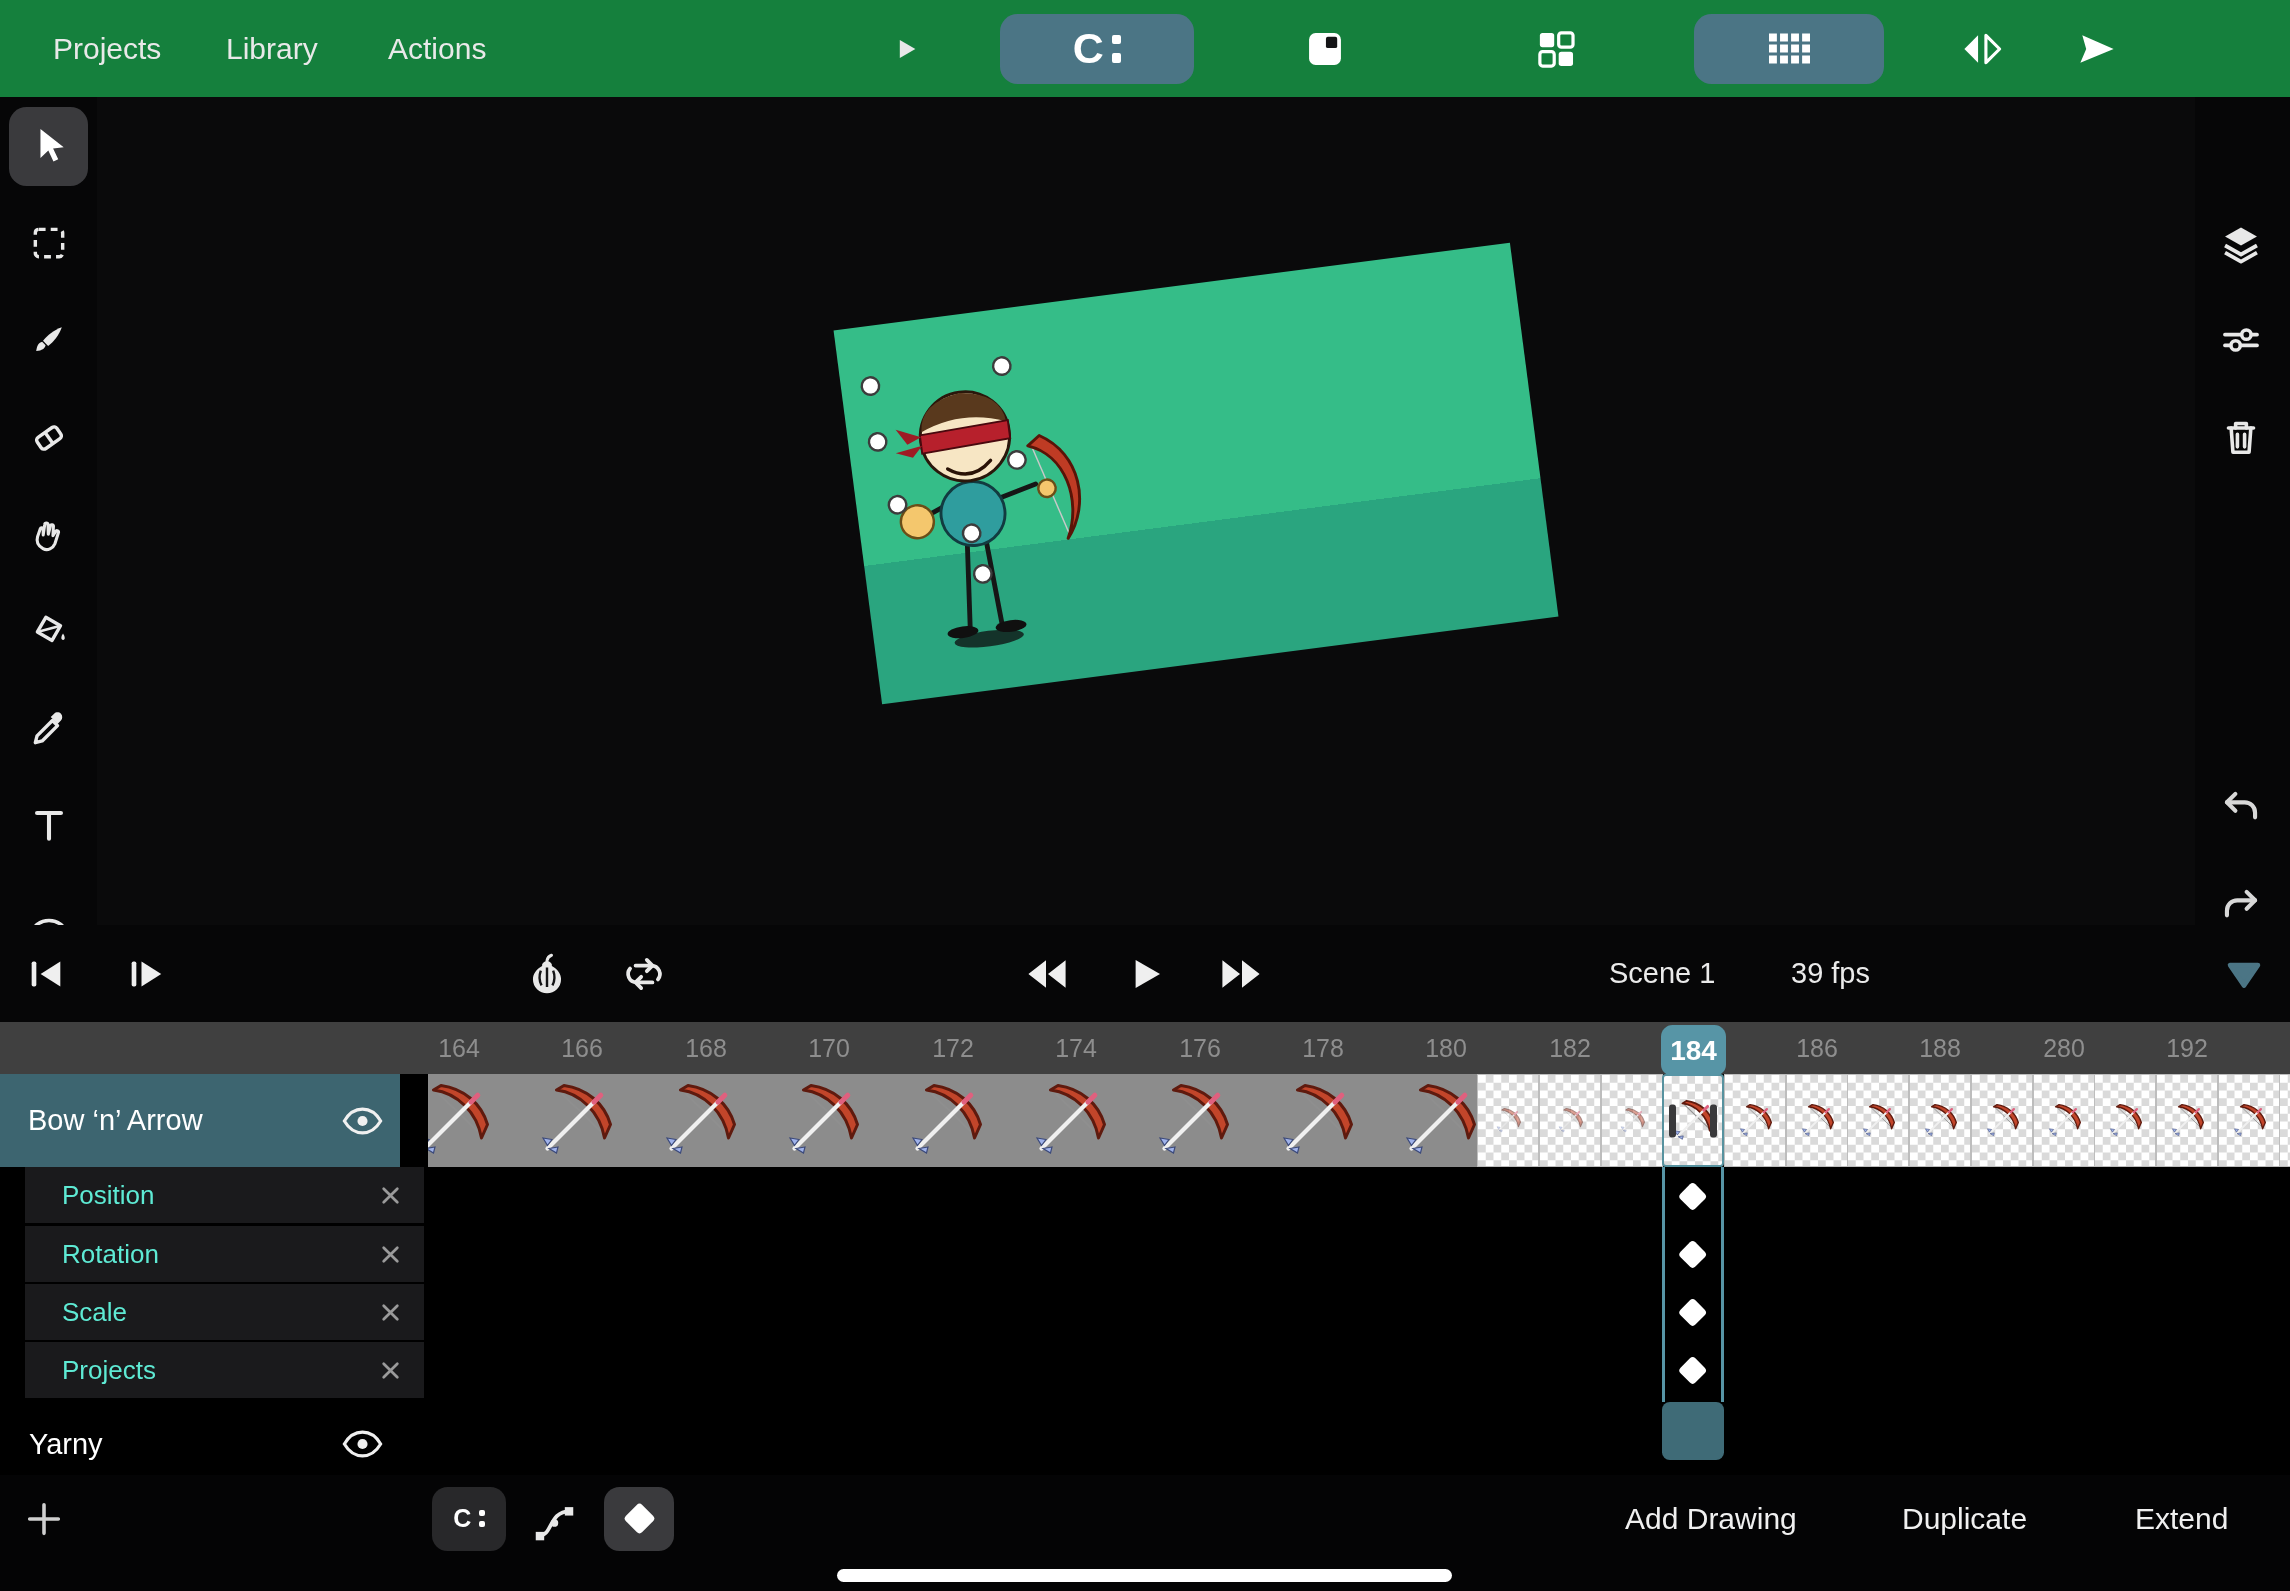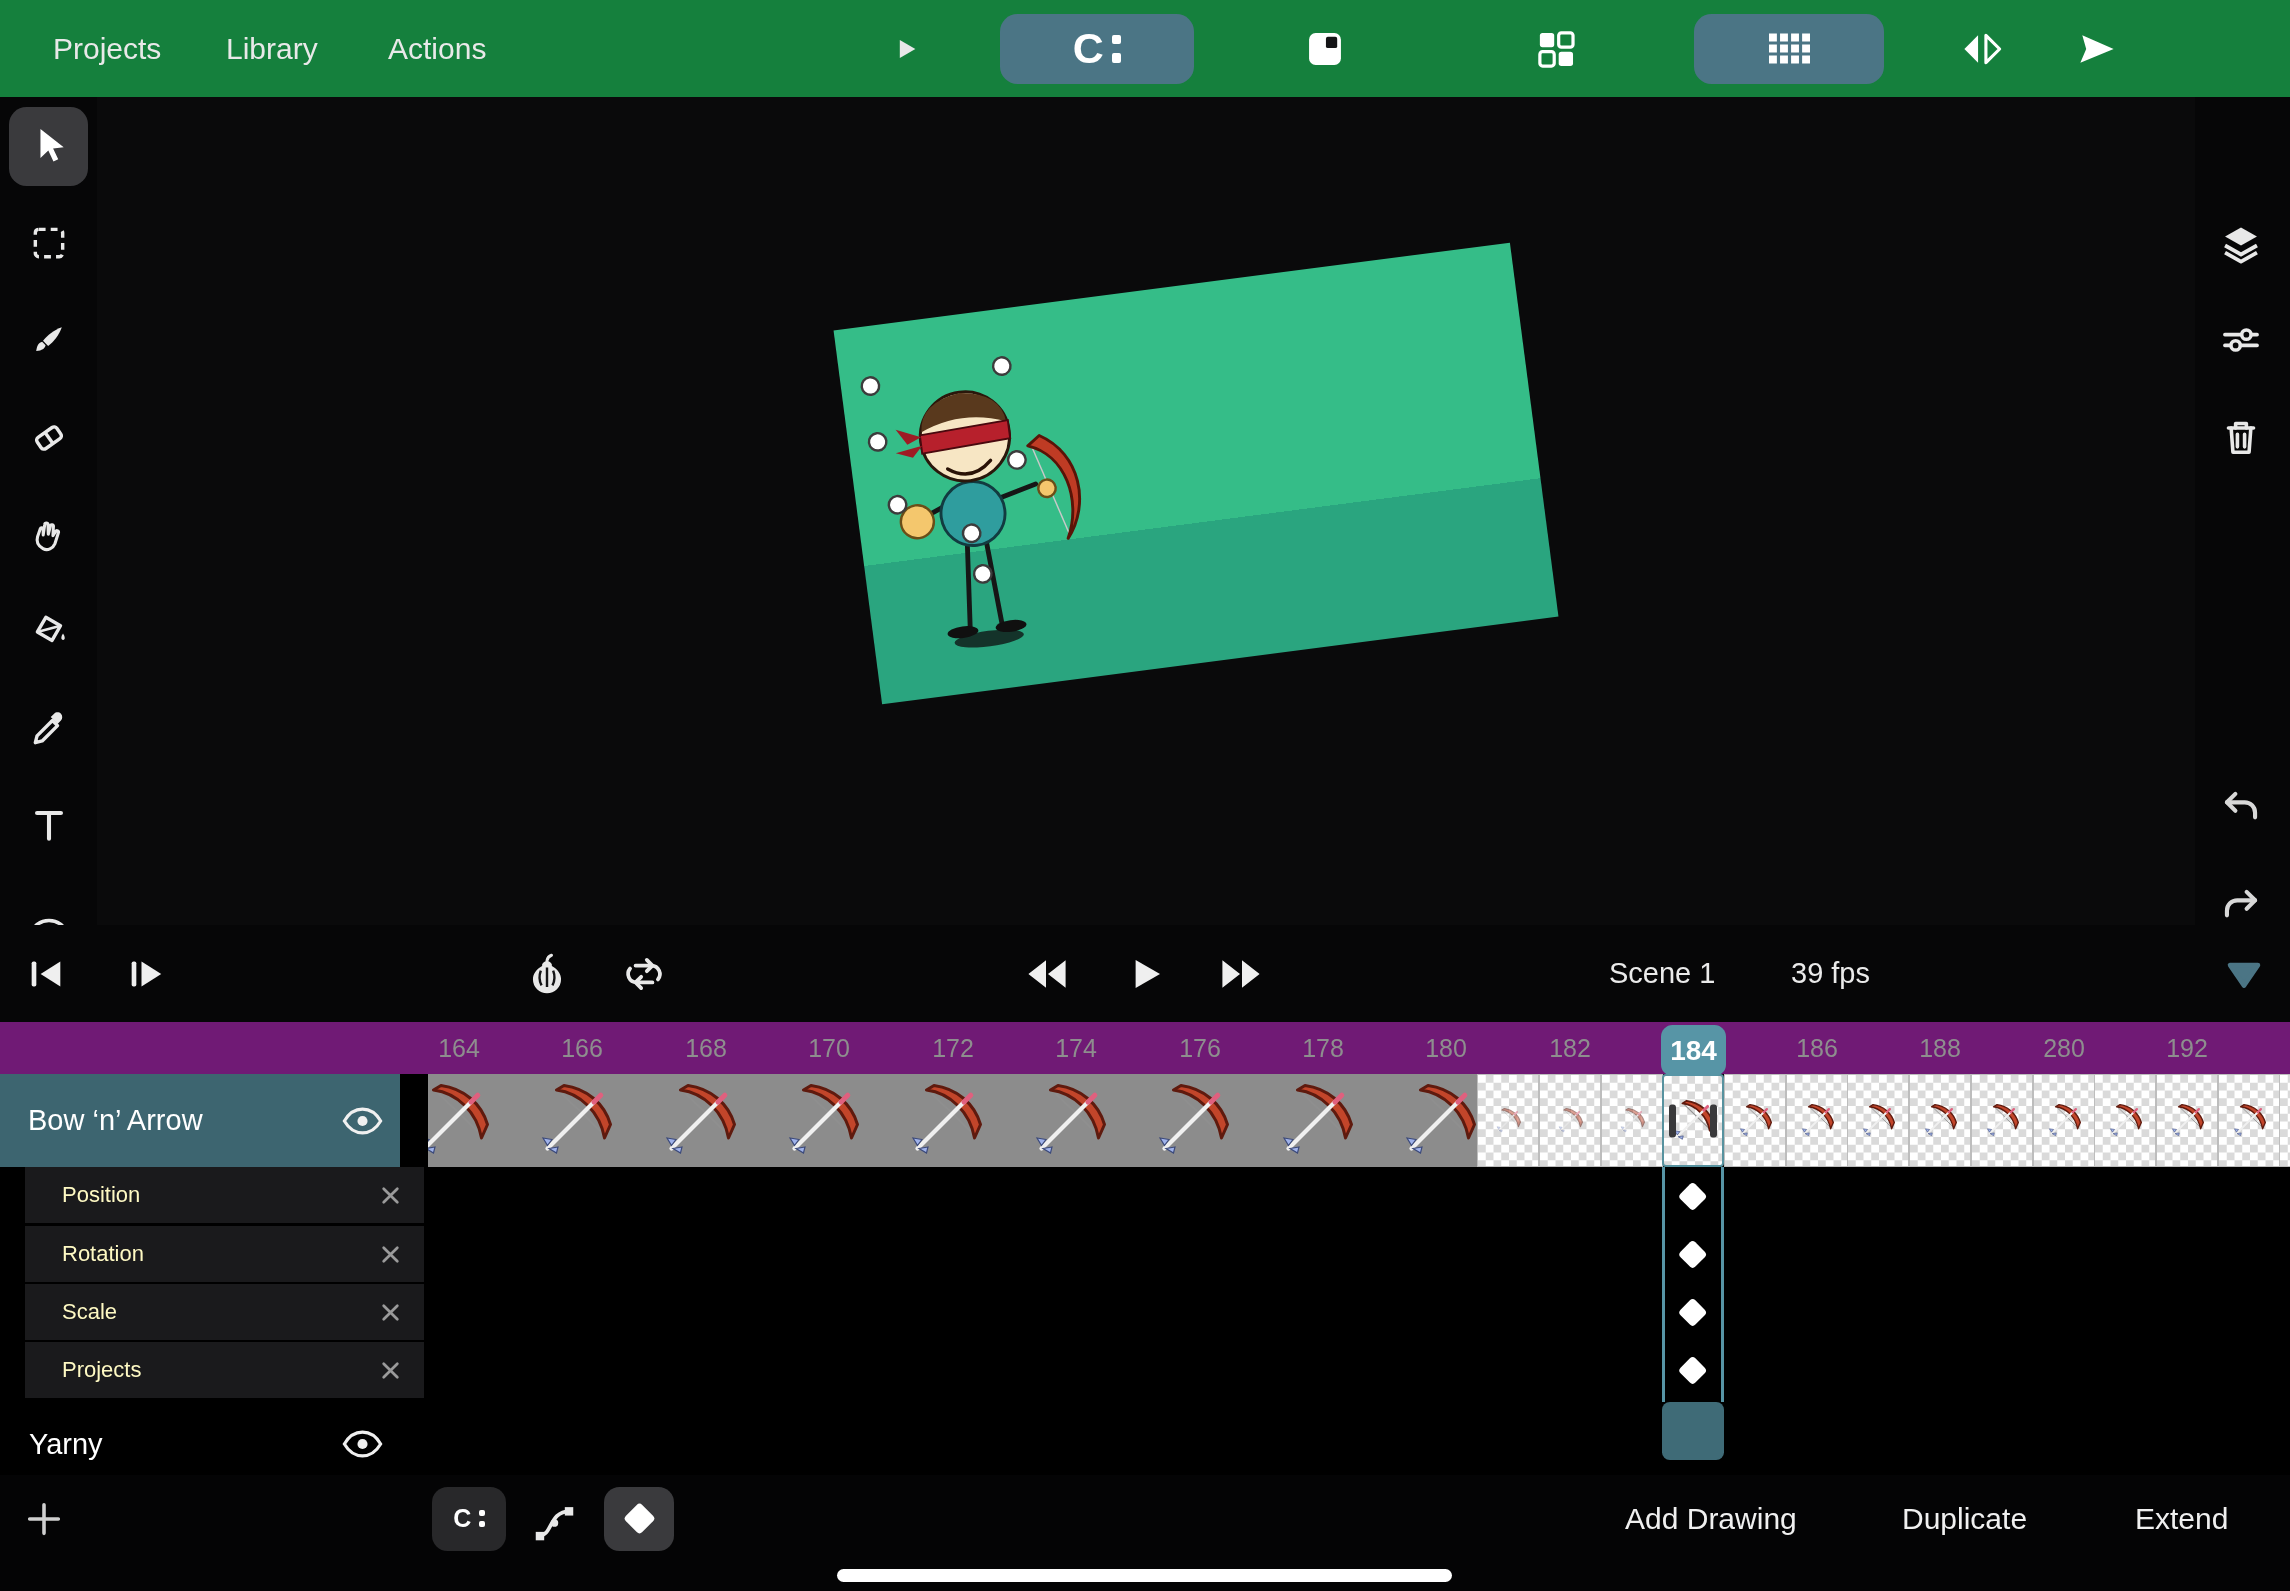--- a/index.html
+++ b/index.html
@@ -31,42 +31,42 @@
   #rrail{position:absolute;left:2195px;top:97px;width:95px;height:828px;background:#060607;z-index:15}
   .rtool{position:absolute;left:46px;transform:translate(-50%,-50%)}
   #recbtn{width:56px;height:56px;border-radius:50%;background:#e23845}
 
   
   #transport{position:absolute;left:0;top:925px;width:2290px;height:97px;background:#060607}
   .trico{position:absolute;top:49px;transform:translate(-50%,-50%)}
   .trtext{position:absolute;top:0;height:97px;display:flex;align-items:center;font-size:29px;color:#eaeaea}
 
   
-  #ruler{position:absolute;left:0;top:1022px;width:2290px;height:52px;background:#701a75}
+  #ruler{position:absolute;left:0;top:1022px;width:2290px;height:52px;background:#404040}
   .rnum{position:absolute;top:11.6px;text-align:center;font-size:25px;color:#8e8e8e}
   #badge{position:absolute;top:1025px;width:65px;height:51px;background:#5795a6;border-radius:11.6px;display:flex;align-items:center;justify-content:center;font-size:28px;font-weight:700;color:#fff;z-index:9}
   #strip{position:absolute;left:0;top:1074px;width:2290px;height:93px;overflow:hidden}
   #grayblock{position:absolute;left:428px;top:0;width:1050px;height:93px;background:#8c8c8c;overflow:hidden}
   .bow{position:absolute}
   .cell{position:absolute;top:0;width:62px;height:93px;border:1px solid #bdbdbd;display:flex;align-items:center;justify-content:center}
   .checker{background:conic-gradient(#dadada 0 25%,#fff 0 50%,#dadada 0 75%,#fff 0) 0 0/15.5px 15.5px #fff}
   .cell.current{border:2.9px solid #57929f;border-radius:3.9px;z-index:5}
   .bowsm{width:33px;height:33px}
   .bowmd{width:41px;height:41px}
   .faint{width:25px;height:25px;opacity:.5}
   .hbar{position:absolute;top:50%;transform:translateY(-50%);width:6.8px;height:33px;background:#39393b;border-radius:2.9px}
   .hbar.l{left:4.9px}.hbar.r{right:4.9px}
 
   #trackhead{position:absolute;left:0;top:1074px;width:400px;height:93px;background:#3d6570;display:flex;align-items:center;z-index:6}
   #trackhead .tname{font-size:29px;color:#fff;margin-left:28px}
   .eyeico{position:absolute;left:342px;top:50%;transform:translateY(-50%)}
 
   #proprows{position:absolute;left:0;top:0;width:2290px;height:0;z-index:4}
   .prow{position:absolute;left:25px;width:399px;height:56px;background:#1a1a1c;display:flex;align-items:center;padding-left:37px}
-  .plabel{font-size:22px;color:#fef9c3}
+  .plabel{font-size:26px;color:#5eead4}
   .xicon{position:absolute;right:21.3px;width:25px;height:25px}
 
   #yarnyrow{position:absolute;left:0;top:1412px;width:424px;height:64px;display:flex;align-items:center;z-index:6}
   #yarnyrow .tname{font-size:29px;color:#fff;margin-left:29px}
 
   #playhead{position:absolute;left:0;top:0;width:2290px;height:0;z-index:8}
   .vline{position:absolute;top:1167px;width:2.9px;height:235px;background:#5795a6}
   .pblock{position:absolute;top:1402px;width:62px;height:58px;background:#3f6b77;border-radius:7.8px}
   .kdiamond{position:absolute;width:21.3px;height:21.3px;background:#fff;border-radius:3.9px;transform:rotate(45deg)}
 

